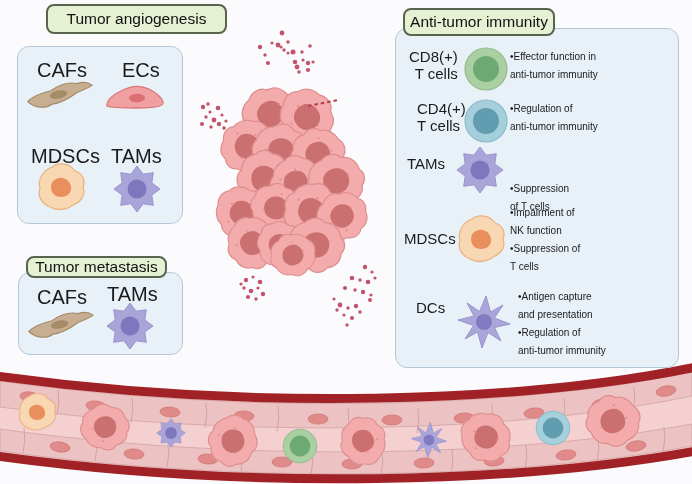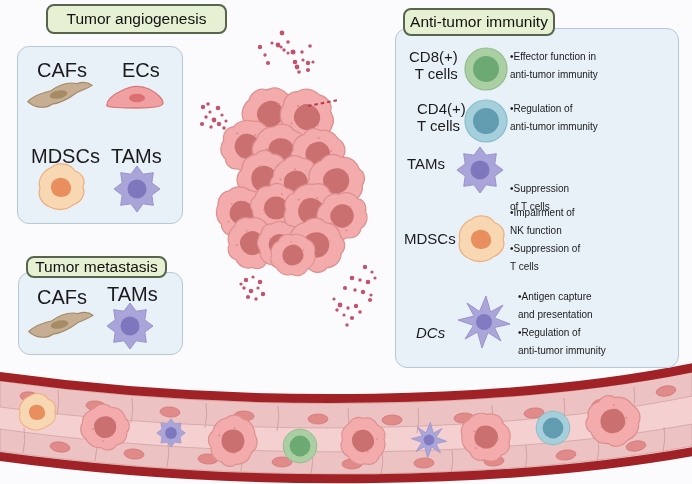--- a/index.html
+++ b/index.html
@@ -274,21 +274,21 @@
 
   <div class="row-label" style="left:404px;top:230px;">MDSCs</div>
   <svg class="icon" style="left:456px;top:214px;" width="50" height="50" viewBox="-25 -25 50 50">
       <use href="#mdscCell"></use>
     </svg>
   <div class="fn-text" style="left:510px;top:204px;">•Impairment of
 NK function
 •Suppression of
 T cells</div>
 
-  <div class="row-label" style="left:416px;top:324px;font-style:italic;">DCs</div>
+  <div class="row-label" style="left:416px;top:299px;">DCs</div>
   <svg class="icon" style="left:455px;top:293px;" width="58" height="58" viewBox="-29 -29 58 58">
       <use href="#dcCell"></use>
     </svg>
   <div class="fn-text" style="left:518px;top:288px;">•Antigen capture
 and presentation
 •Regulation of
 anti-tumor immunity</div>
 
 </div>
 

